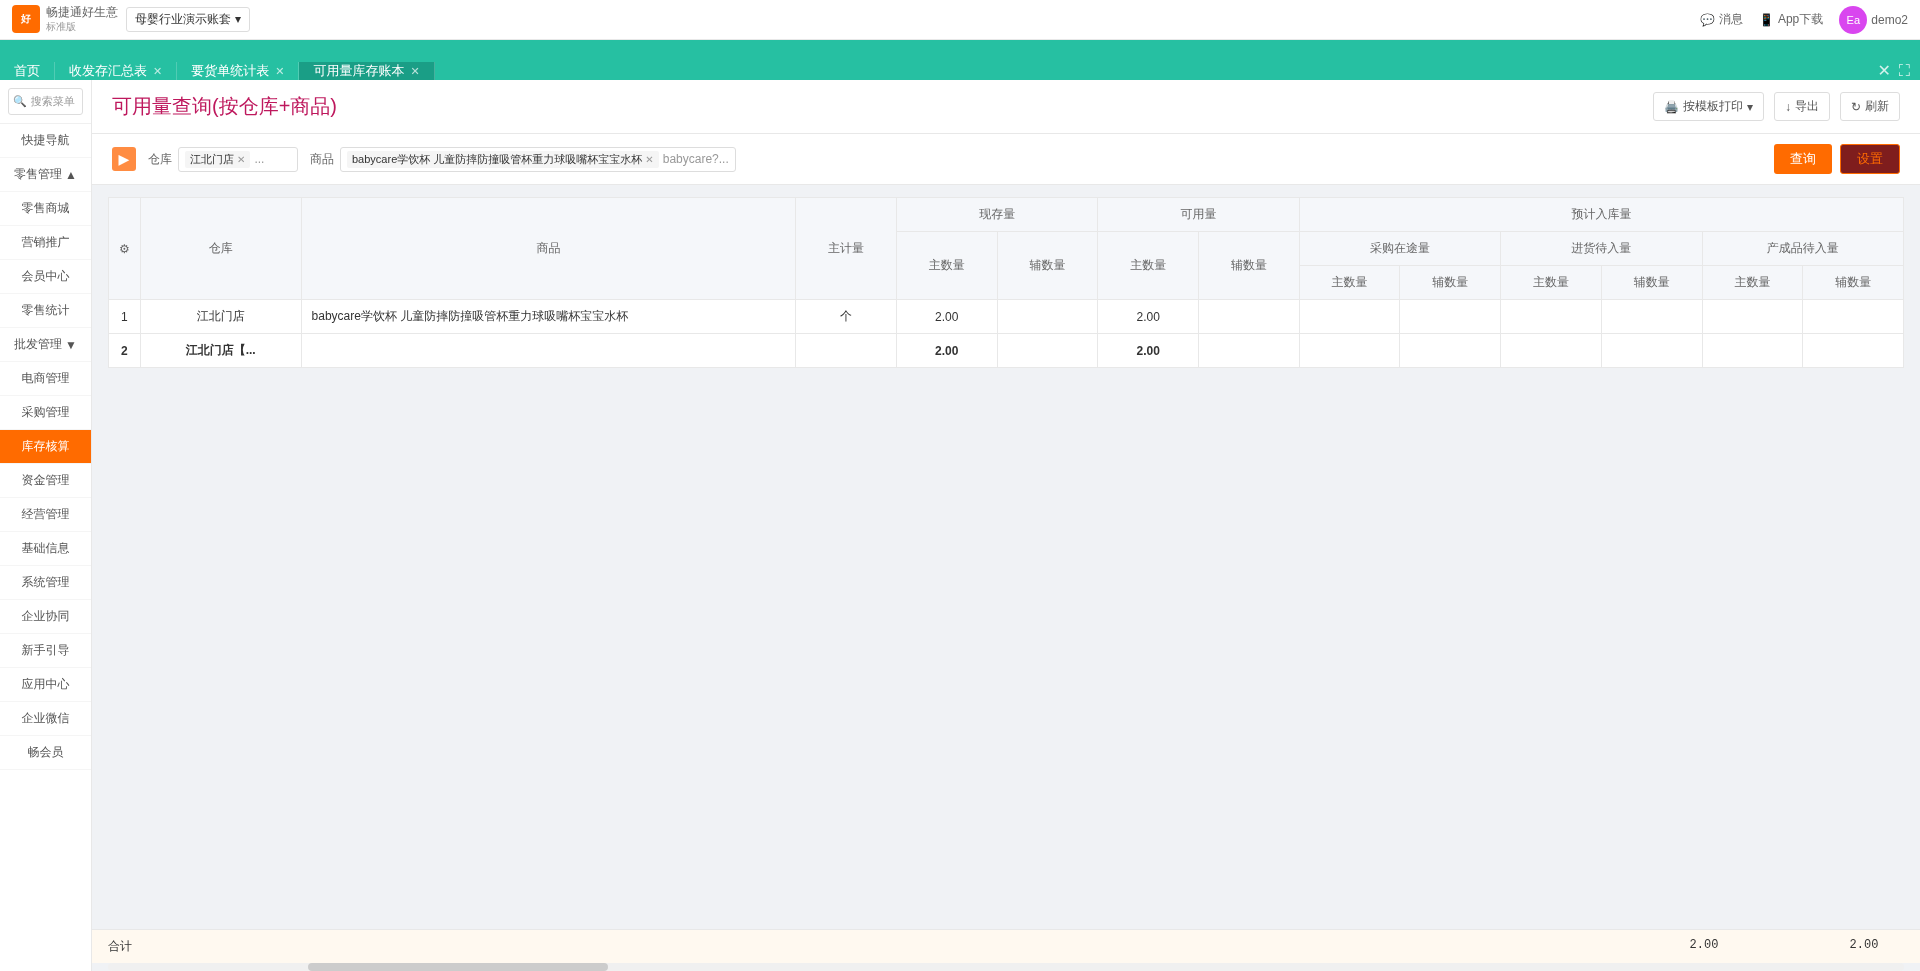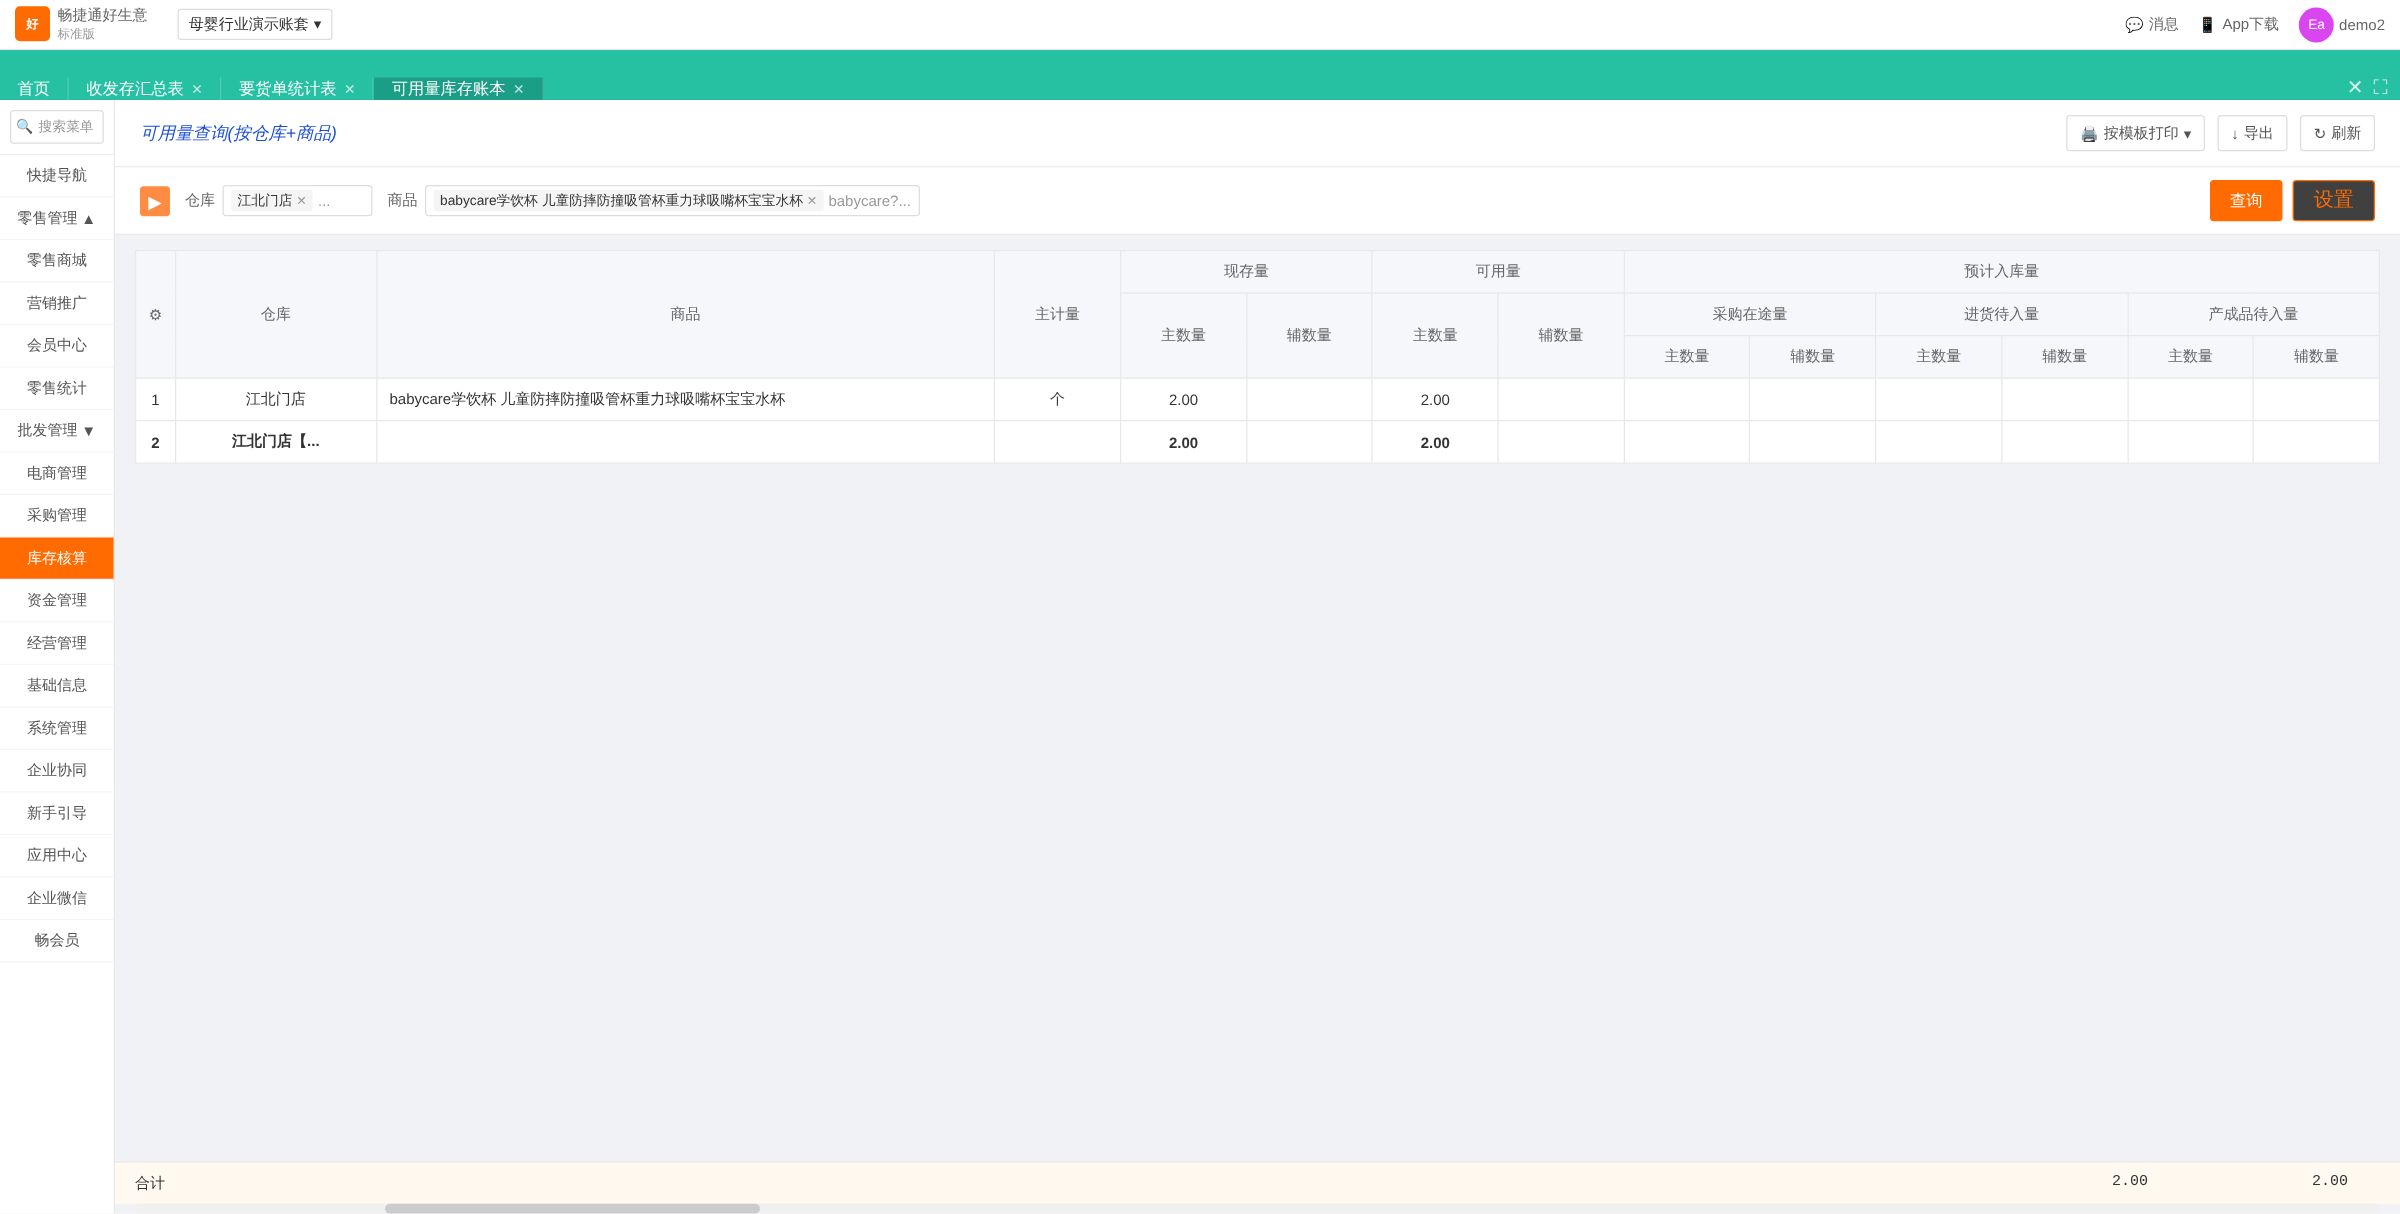--- a/index.html
+++ b/index.html
@@ -14,21 +14,21 @@
       align-items: center;
       justify-content: space-between;
       padding: 0 12px;
       flex-shrink: 0;
     }
     .top-bar-left { display: flex; align-items: center; gap: 8px; }
     .logo-area { display: flex; align-items: center; gap: 6px; }
     .logo-icon { width: 28px; height: 28px; background: #ff6b00; border-radius: 4px; display: flex; align-items: center; justify-content: center; color: #fff; font-size: 10px; font-weight: bold; }
     .logo-text { font-size: 12px; color: #666; line-height: 1.2; }
     .logo-sub { font-size: 10px; color: #999; }
-    .industry-select { display: flex; align-items: center; gap: 4px; border: 1px solid #ddd; border-radius: 3px; padding: 3px 8px; cursor: pointer; font-size: 12px; color: #333; background: #fff; margin-left: 16px; }
+    .industry-select { display: flex; align-items: center; gap: 4px; border: 1px solid #ddd; border-radius: 3px; padding: 3px 8px; cursor: pointer; font-size: 12px; color: #333; background: #fff; }
     .top-bar-right { display: flex; align-items: center; gap: 16px; }
     .top-right-item { display: flex; align-items: center; gap: 4px; cursor: pointer; font-size: 12px; color: #666; }
     .avatar { width: 28px; height: 28px; border-radius: 50%; background: #d946ef; display: flex; align-items: center; justify-content: center; color: #fff; font-size: 11px; }
 
     
     .nav-tabs {
       height: 40px;
       background: #26c0a2;
       display: flex;
       align-items: flex-end;
@@ -121,21 +121,21 @@
 
     
     .page-header {
       background: #fff;
       padding: 12px 20px;
       display: flex;
       align-items: center;
       justify-content: space-between;
       border-bottom: 1px solid #e8e8e8;
     }
-    .page-title { font-size: 14px; font-weight: 500; color: #1d4ed8; font-style: italic; }
+    .page-title { font-size: 20px; font-weight: 500; color: #be185d; }
     .page-actions { display: flex; align-items: center; gap: 10px; }
     .action-btn {
       display: flex;
       align-items: center;
       gap: 4px;
       padding: 5px 10px;
       border: 1px solid #ddd;
       border-radius: 3px;
       background: #fff;
       cursor: pointer;
@@ -200,26 +200,26 @@
       background: #ff6b00;
       color: #fff;
       border: none;
       border-radius: 3px;
       cursor: pointer;
       font-size: 13px;
       margin-left: 12px;
     }
     .btn-settings {
       padding: 5px 16px;
-      background: #404040;
+      background: #7f1d1d;
       color: #ff6b00;
       border: 1px solid #ff6b00;
       border-radius: 3px;
       cursor: pointer;
-      font-size: 16px;
+      font-size: 13px;
     }
 
     
     .table-container {
       flex: 1;
       padding: 12px 16px;
       overflow: auto;
     }
     .data-table {
       width: 100%;

